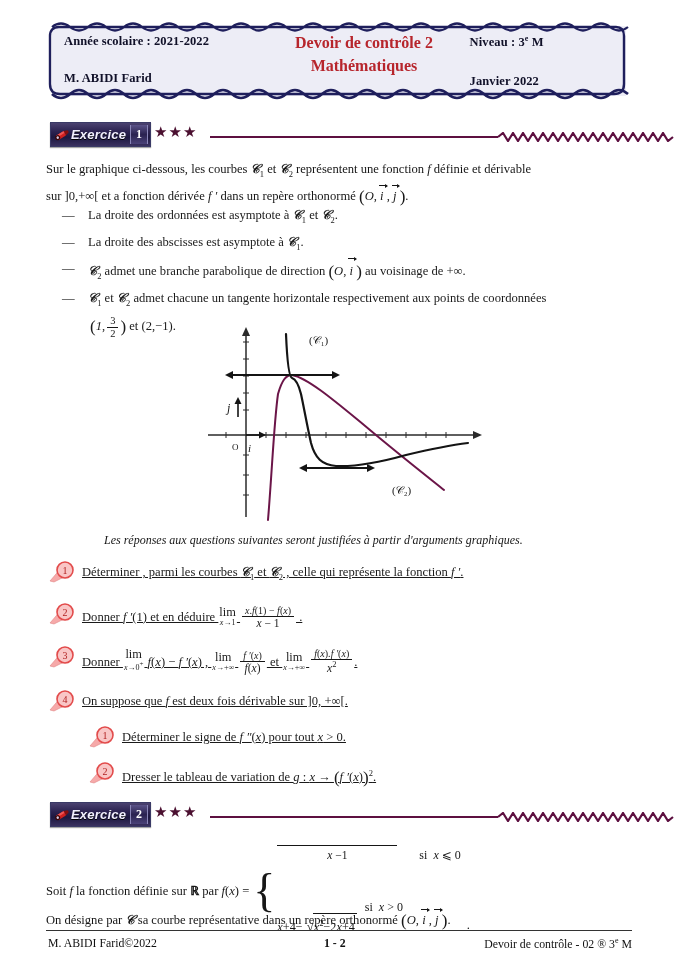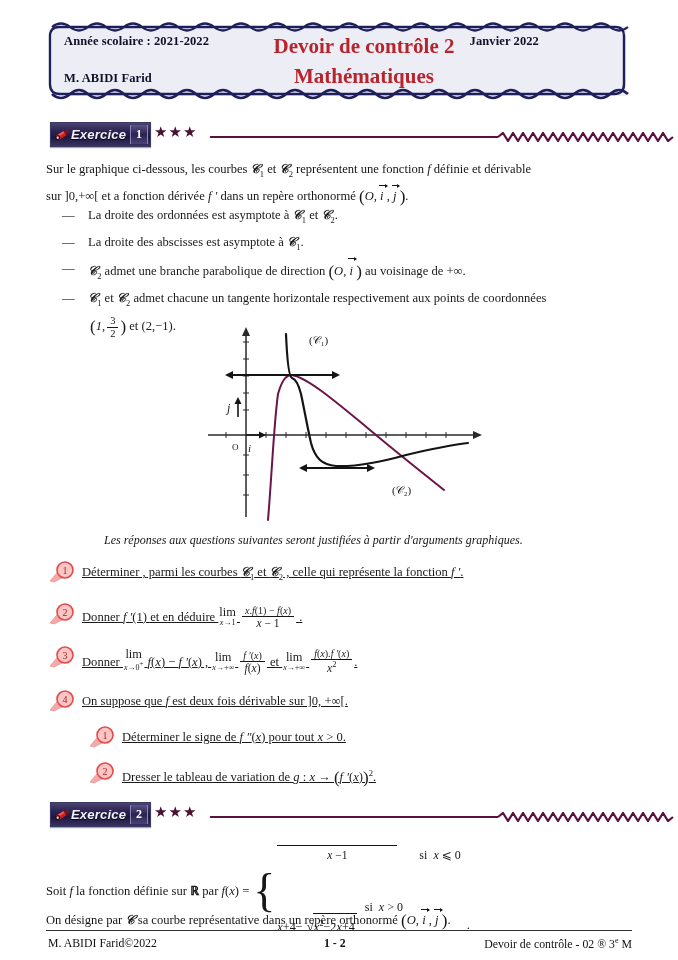--- a/index.html
+++ b/index.html
@@ -25,21 +25,21 @@
     display:flex;align-items:stretch;
   }
   .hdr-col{position:relative;}
   .hdr-left{width:216px;padding-left:18px;padding-top:12px;}
   .hdr-mid{width:196px;text-align:center;padding-top:9px;}
   .hdr-right{width:170px;padding-left:12px;padding-top:12px;}
   .hdr-line{font-size:12.5px;font-weight:bold;letter-spacing:.1px;color:#101028;}
   .hdr-left .hdr-line:first-child{margin-bottom:22px;}
   .hdr-right .hdr-line:first-child{margin-bottom:24px;}
   .hdr-title{
-    font-size:21px;color:#b7252c;font-weight:bold;line-height:1.45;
+    font-size:16px;color:#b7252c;font-weight:bold;line-height:1.45;
   }
   .hdr-title .l2{display:block;}
   .sup{font-size:8px;vertical-align:super;}
 
   
   .exblock{position:absolute;left:50px;width:584px;height:26px;}
   .exbadge{
     position:absolute;left:0;top:0;height:23px;width:99px;
     border:1px solid #3a3a66;
     background:linear-gradient(180deg,#4b4270 0%,#2b2250 38%,#1d1840 62%,#3a3160 100%);
@@ -136,20 +136,21 @@
         <div class="hdr-line">Année scolaire : 2021-2022</div>
         <div class="hdr-line">M. ABIDI Farid</div>
       </div>
       <div class="hdr-col hdr-mid">
         <div class="hdr-title">
           <span>Devoir de contrôle 2</span>
           <span class="l2">Mathématiques</span>
         </div>
       </div>
       <div class="hdr-col hdr-right">
+        <div class="hdr-line"><span>Niveau : 3</span><span class="sup">e</span><span> M</span></div>
         <div class="hdr-line">Janvier 2022</div>
       </div>
     </div>
   </div>
 
   <div class="exblock" style="top:122px">
     <div class="exbadge">
       <div class="exbadge-pen">
         <svg viewBox="0 0 20 20" width="19" height="19">
           <g transform="rotate(-32 10 10)">

